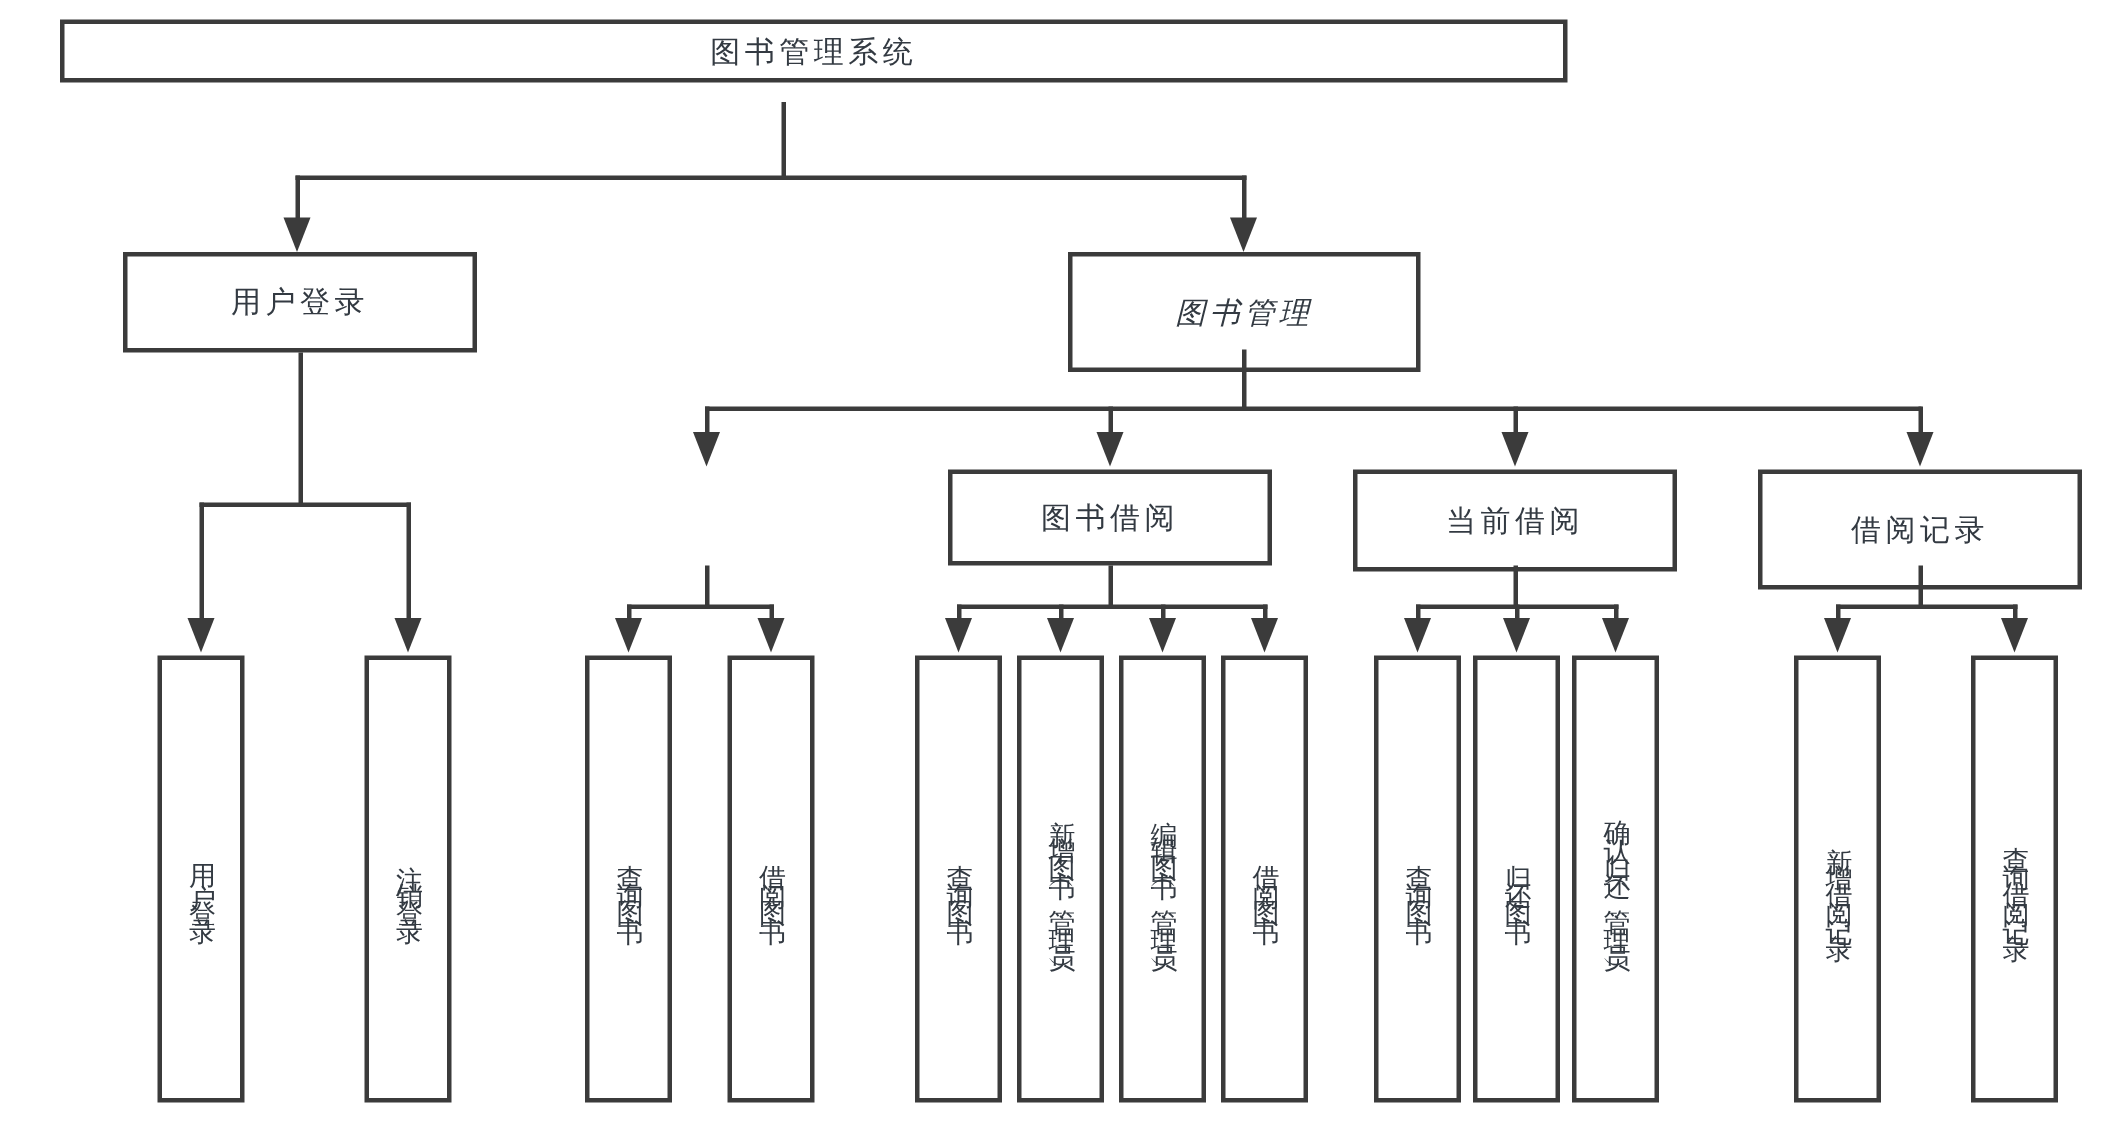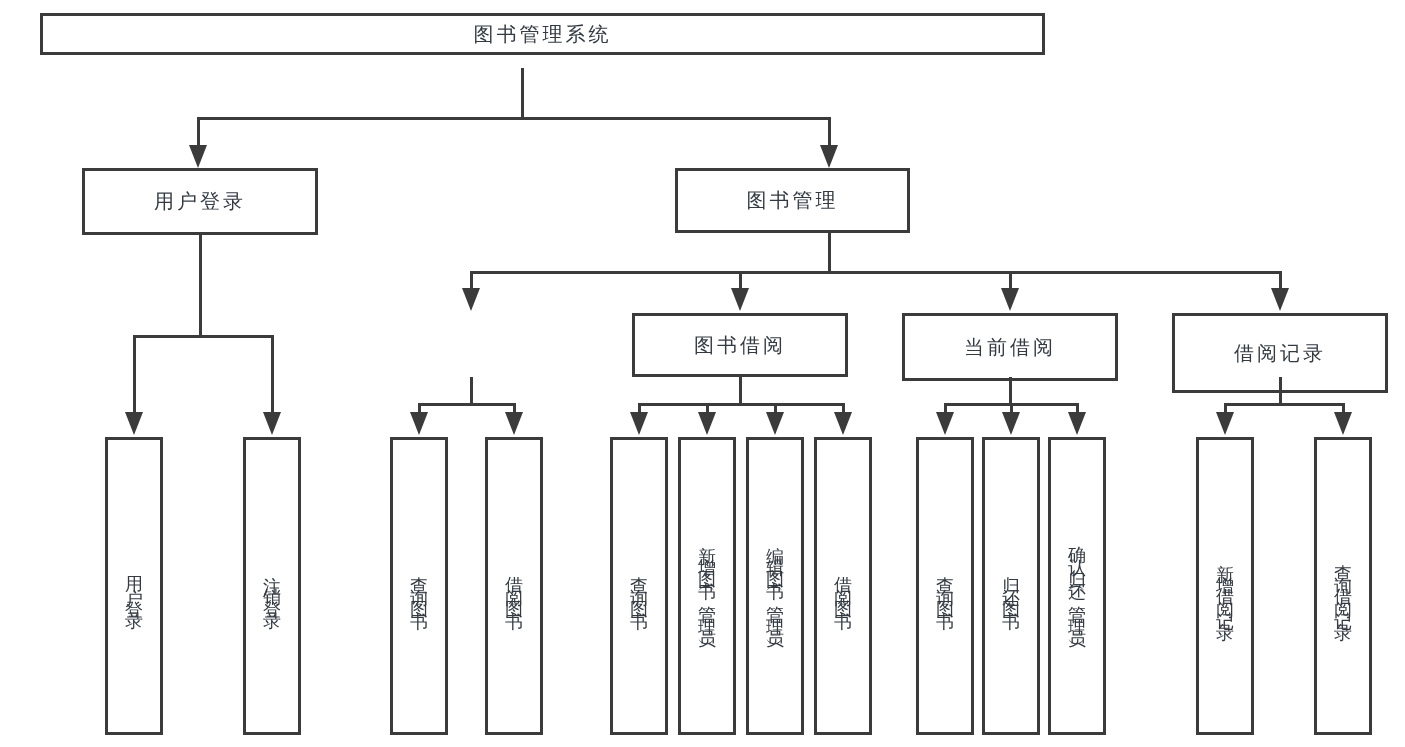--- a/index.html
+++ b/index.html
@@ -68,21 +68,21 @@
   <div class="line" style="left:521px; top:68px; width:3px; height:50px;"></div>
   <div class="line" style="left:197px; top:117px; width:634px; height:3px;"></div>
   <div class="line" style="left:197px; top:117px; width:3px; height:30px;"></div>
   <div class="arrow" style="left:189px; top:145px;"></div>
   <div class="line" style="left:828px; top:117px; width:3px; height:30px;"></div>
   <div class="arrow" style="left:820px; top:145px;"></div>
 
   <div class="box" style="left:82px; top:168px; width:236px; height:67px;">
     <span class="hlabel">用户登录</span>
   </div>
-  <div class="box" style="left:675px; top:168px; width:235px; height:65px;">
+  <div class="box" style="left:712px; top:168px; width:235px; height:80px;font-style:italic;">
     <span class="hlabel">图书管理</span>
   </div>
 
   <div class="line" style="left:199px; top:235px; width:3px; height:102px;"></div>
   <div class="line" style="left:133px; top:335px; width:141px; height:3px;"></div>
   <div class="line" style="left:133px; top:335px; width:3px; height:79px;"></div>
   <div class="arrow" style="left:125px; top:412px;"></div>
   <div class="line" style="left:271px; top:335px; width:3px; height:79px;"></div>
   <div class="arrow" style="left:263px; top:412px;"></div>
 

